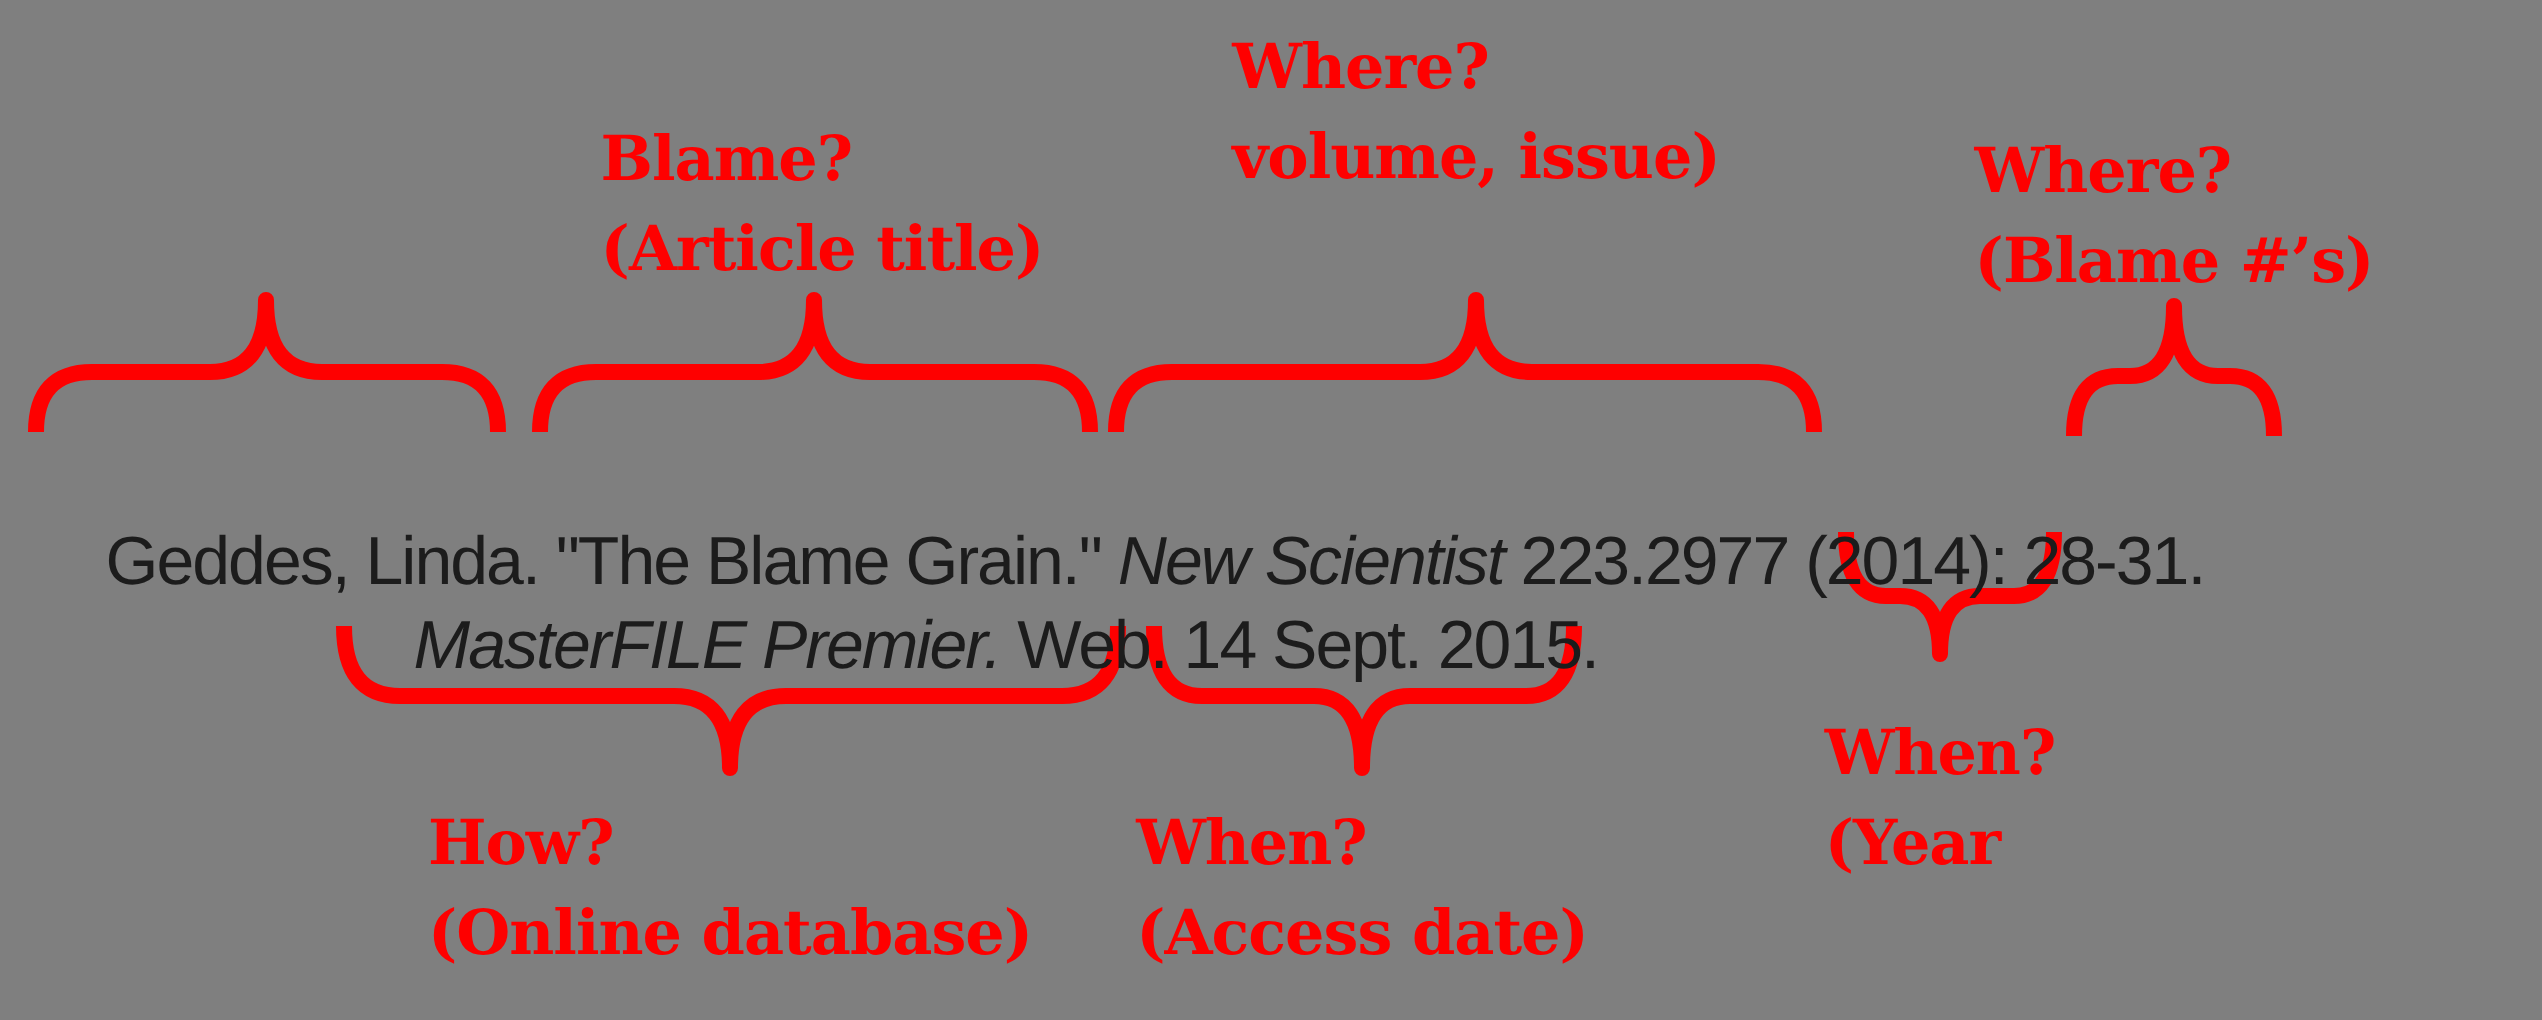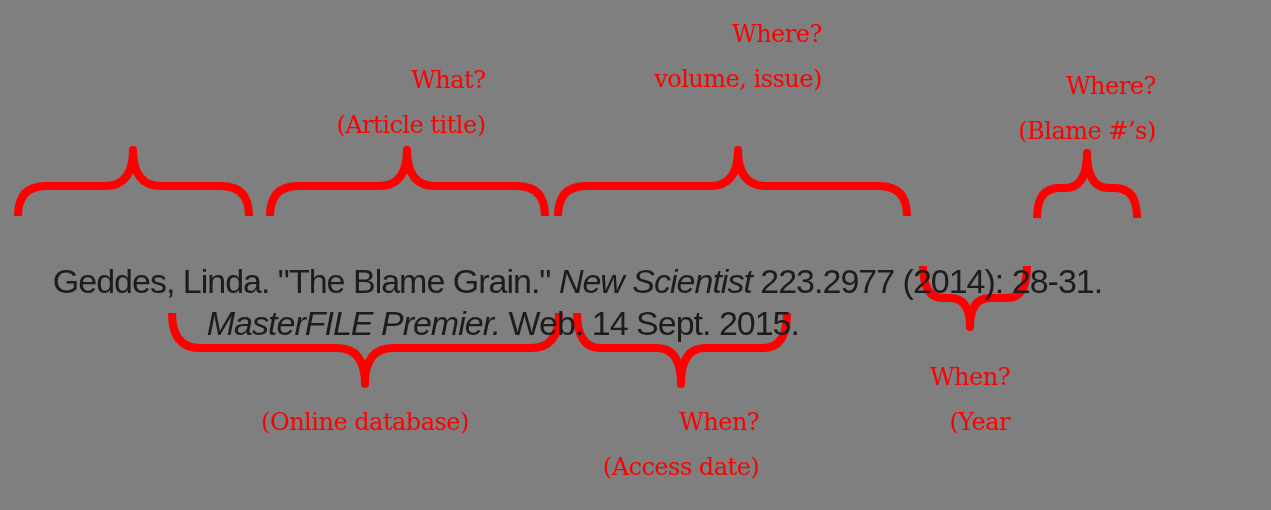--- a/index.html
+++ b/index.html
@@ -18,24 +18,24 @@
   }
   .braces-layer path{
     fill:none;
     stroke-width:8px;
     stroke-linejoin:round;
   }
   .qlabel{
     position:absolute;
     transform:translateX(-50%);
     width:max-content;
-    text-align:right;
+    text-align:left;
     font-family:"DejaVu Serif","Liberation Serif",serif;
-    font-weight:normal;
-    font-size:24px;
+    font-weight:bold;
+    font-size:31px;
     line-height:45px;
     letter-spacing:-0.5px;
   }
   .cite-line{
     position:absolute;
     white-space:pre;
     font-size:34px;
     line-height:42px;
     letter-spacing:-1px;
     color:#1c1c1c;
@@ -52,21 +52,21 @@
     <path d="M 270 216 Q 270 186 298 186 L 379 186 Q 407 186 407 150 Q 407 186 435 186 L 517 186 Q 545 186 545 216"></path>
     <path d="M 558 216 Q 558 186 586 186 L 710 186 Q 738 186 738 150 Q 738 186 766 186 L 879 186 Q 907 186 907 216"></path>
     <path d="M 1037 218 Q 1037 188 1059 188 L 1065 188 Q 1087 188 1087 153 Q 1087 188 1109 188 L 1115 188 Q 1137 188 1137 218"></path>
     <path d="M 172 313 Q 172 348 200 348 L 337 348 Q 365 348 365 384 Q 365 348 393 348 L 531 348 Q 559 348 559 313"></path>
     <path d="M 577 313 Q 577 348 601 348 L 657 348 Q 681 348 681 384 Q 681 348 705 348 L 763 348 Q 787 348 787 313"></path>
     <path d="M 923 266 Q 923 298 943 298 L 950 298 Q 970 298 970 327 Q 970 298 990 298 L 1007 298 Q 1027 298 1027 266"></path>
   </svg>
 
 
   <div class="qlabel" style="left:411px;top:58px;color:#fe0000;">
-    <div>What?</div>
+    <div>Blame?</div>
     <div>(Article title)</div>
   </div>
 
   <div class="qlabel" style="left:738px;top:12px;color:#fe0000;">
     <div>Where?</div>
     <div>volume, issue)</div>
   </div>
 
   <div class="qlabel" style="left:1087px;top:64px;color:#fe0000;">
     <div>Where?</div>
@@ -74,20 +74,21 @@
   </div>
 
   <div class="cite-line" style="left:19px;top:218px;">
     <span>Geddes, Linda. "The Blame Grain." </span><span class="it">New Scientist</span><span> 223.2977 (2014): 28-31.</span>
   </div>
   <div class="cite-line" style="left:173px;top:260px;text-align:center;">
     <span class="it">MasterFILE Premier.</span><span> Web. 14 Sept. 2015.</span>
   </div>
 
   <div class="qlabel" style="left:365px;top:400px;color:#fe0000;">
+    <div>How?</div>
     <div>(Online database)</div>
   </div>
 
   <div class="qlabel" style="left:681px;top:400px;color:#fe0000;">
     <div>When?</div>
     <div>(Access date)</div>
   </div>
 
   <div class="qlabel" style="left:970px;top:355px;color:#fe0000;">
     <div>When?</div>

